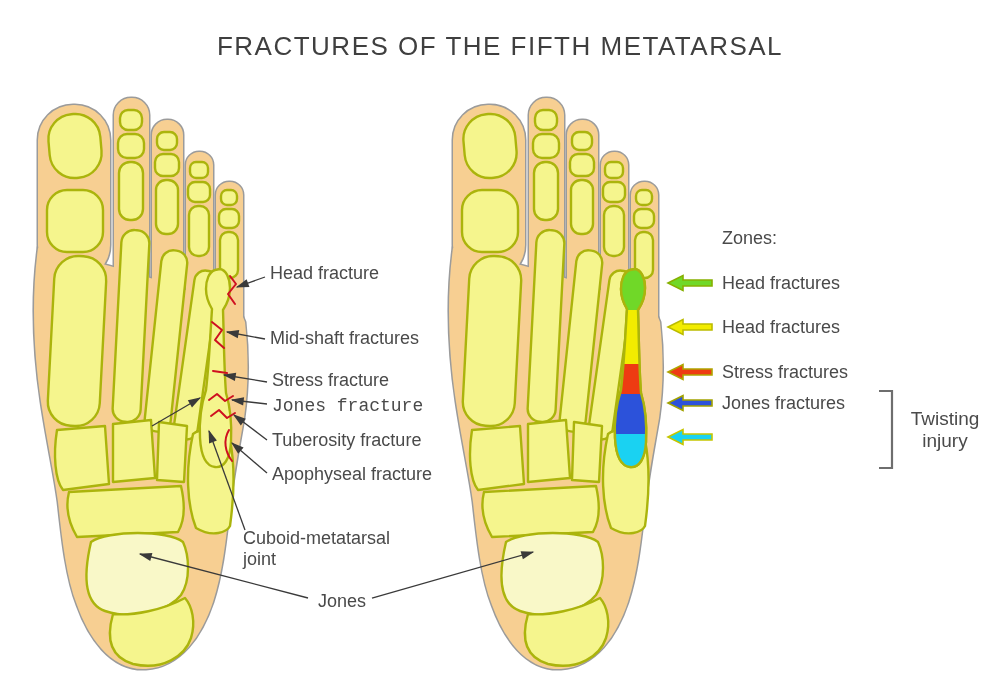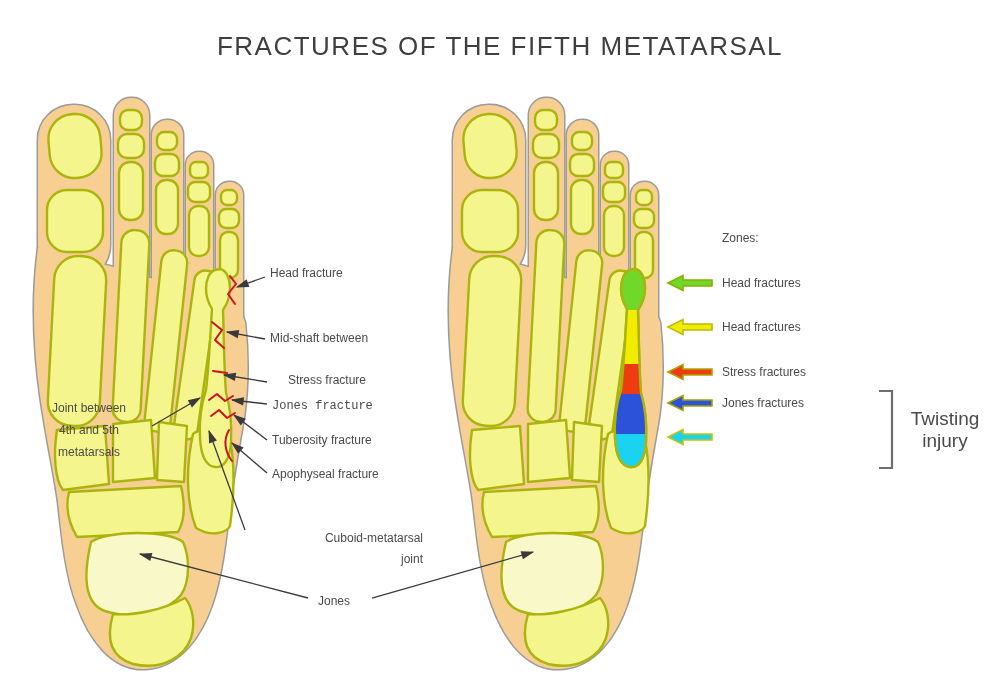--- a/index.html
+++ b/index.html
@@ -1,30 +1,30 @@
 <!DOCTYPE html>
 <html><head>
 <meta charset="utf-8">
 <style>
   html,body{margin:0;padding:0;background:#ffffff;}
   #stage{
     position:relative;width:1000px;height:700px;background:#ffffff;overflow:hidden;
     font-family:"Liberation Sans", sans-serif;
   }
   #art{position:absolute;left:0;top:0;}
-  .txt{position:absolute;color:#4a4a4a;font-weight:300;font-size:12px;line-height:21px;white-space:pre-line;}
+  .txt{position:absolute;color:#4a4a4a;font-weight:300;font-size:18px;line-height:21px;white-space:pre-line;}
   #title{left:0;top:31px;width:1000px;text-align:center;font-size:26px;letter-spacing:1.5px;color:#3f3f3f;line-height:30px;}
   #lbl-head{left:270px;top:263px;}
   #lbl-midshaft{left:270px;top:328px;}
-  #lbl-stress{left:288px;top:370px;}
+  #lbl-stress{left:272px;top:370px;}
   #lbl-jones{left:272px;top:396px;font-family:Liberation Mono, monospace;}
   #lbl-tuberosity{left:272px;top:430px;}
   #lbl-apophyseal{left:272px;top:464px;}
   #lbl-joint45{left:18px;top:397px;width:142px;text-align:center;line-height:22px;}
-  #lbl-cuboid{left:243px;top:528px;width:180px;text-align:right;}
+  #lbl-cuboid{left:243px;top:528px;width:180px;text-align:left;}
   #lbl-talus{left:318px;top:591px;}
   #lg-heading{left:722px;top:228px;}
   #lg-0{left:722px;top:273px;}
   #lg-1{left:722px;top:317px;}
   #lg-2{left:722px;top:362px;}
   #lg-3{left:722px;top:393px;}
   #lg-4{left:722px;top:426px;}
   #lbl-twisting{left:898px;top:408px;width:94px;text-align:center;font-size:19px;line-height:22px;}
 </style>
 </head>
@@ -144,28 +144,25 @@
       <use href="#arr" transform="translate(668,403)" stroke="#a3a300" fill="#2c52da"></use>
       <use href="#arr" transform="translate(668,437)" stroke="#c6c600" fill="#1ad2f2"></use>
     </g>
 
     <path d="M 879 391 L 892 391 L 892 468 L 879 468" fill="none" stroke="#6e6e6e" stroke-width="2.2"></path>
   </svg>
 
   <div class="txt" id="title">FRACTURES OF THE FIFTH METATARSAL</div>
 
   <div class="txt" id="lbl-head">Head fracture</div>
-  <div class="txt" id="lbl-midshaft">Mid-shaft between</div>
+  <div class="txt" id="lbl-midshaft">Mid-shaft fractures</div>
   <div class="txt" id="lbl-stress">Stress fracture</div>
   <div class="txt" id="lbl-jones">Jones fracture</div>
   <div class="txt" id="lbl-tuberosity">Tuberosity fracture</div>
   <div class="txt" id="lbl-apophyseal">Apophyseal fracture</div>
-  <div class="txt" id="lbl-joint45">Joint between
-4th and 5th
-metatarsals</div>
   <div class="txt" id="lbl-cuboid">Cuboid-metatarsal
 joint</div>
   <div class="txt" id="lbl-talus">Jones</div>
 
   <div class="txt" id="lg-heading">Zones:</div>
   <div class="txt" id="lg-0">Head fractures</div>
   <div class="txt" id="lg-1">Head fractures</div>
   <div class="txt" id="lg-2">Stress fractures</div>
   <div class="txt" id="lg-3">Jones fractures</div>
   <div class="txt" id="lbl-twisting">Twisting

